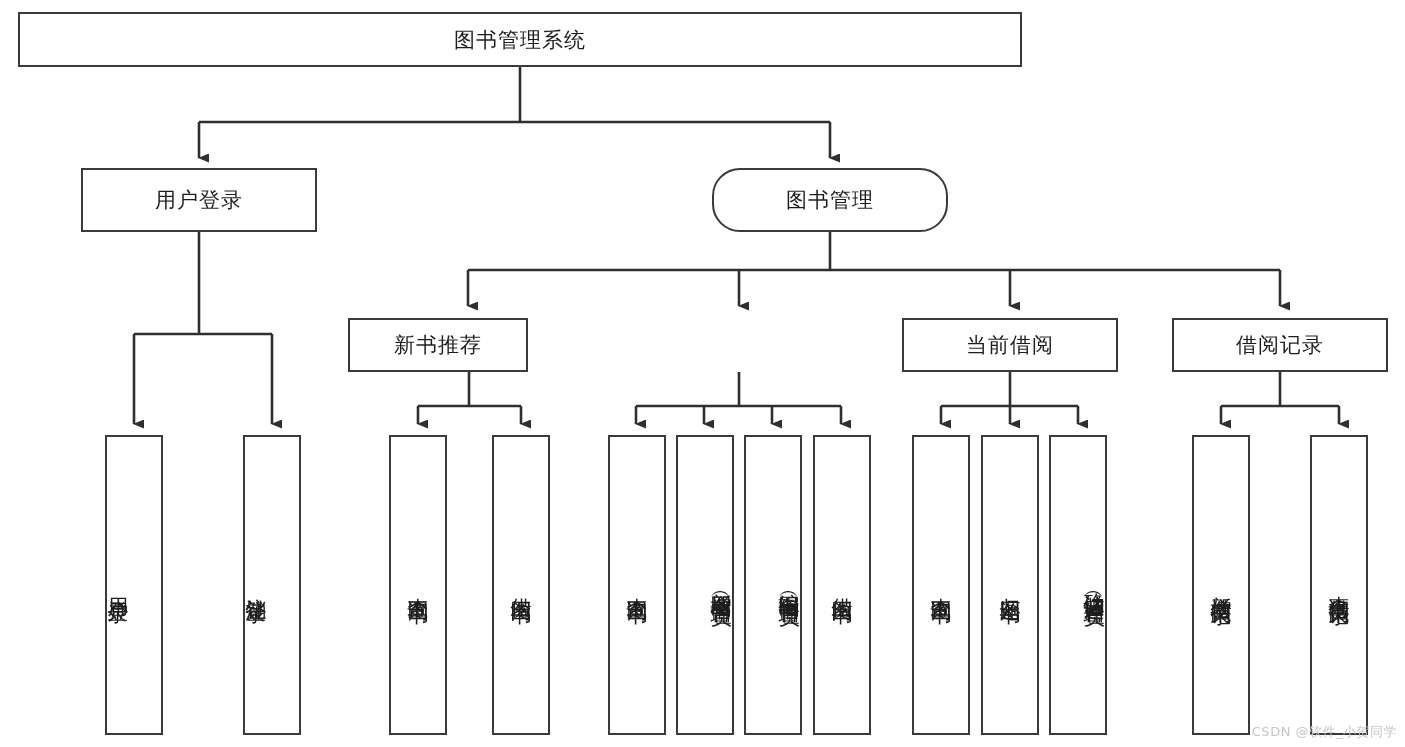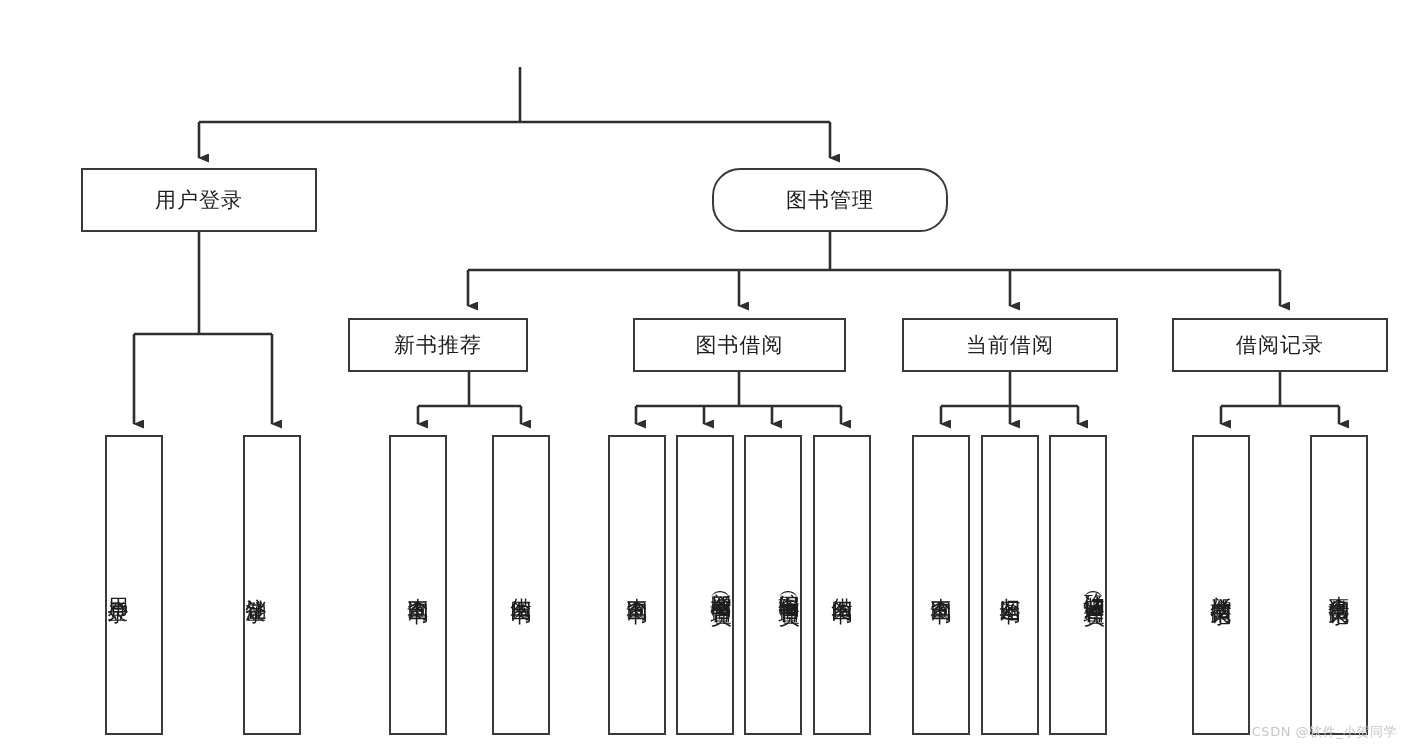--- a/index.html
+++ b/index.html
@@ -115,33 +115,33 @@
       <path d="M1010,406 L1010,424" marker-end="url(#arrow)"></path>
       <path d="M1078,406 L1078,424" marker-end="url(#arrow)"></path>
 
       <path d="M1280,372 L1280,406"></path>
       <path d="M1221,406 L1339,406"></path>
       <path d="M1221,406 L1221,424" marker-end="url(#arrow)"></path>
       <path d="M1339,406 L1339,424" marker-end="url(#arrow)"></path>
     </g>
   </svg>
 
+  <div class="node horiz" style="left:18px; top:12px; width:1004px; height:55px;">
+    <span>图书管理系统</span>
+  </div>
 
   <div class="node horiz" style="left:81px; top:168px; width:236px; height:64px;">
     <span>用户登录</span>
   </div>
   <div class="node horiz" style="left:712px; top:168px; width:236px; height:64px;border-radius:28px;">
     <span>图书管理</span>
   </div>
 
   <div class="node horiz" style="left:348px; top:318px; width:180px; height:54px;">
     <span>新书推荐</span>
-  </div>
-  <div class="node horiz" style="left:633px; top:318px; width:213px; height:54px;">
-    <span>图书借阅</span>
   </div>
   <div class="node horiz" style="left:1172px; top:318px; width:216px; height:54px;">
     <span>借阅记录</span>
   </div>
   <div class="node horiz" style="left:902px; top:318px; width:216px; height:54px;">
     <span>当前借阅</span>
   </div>
 
   <div class="node vert align-end" style="left:105px; top:435px; width:58px; height:300px;">
     <span>用户登录</span>

